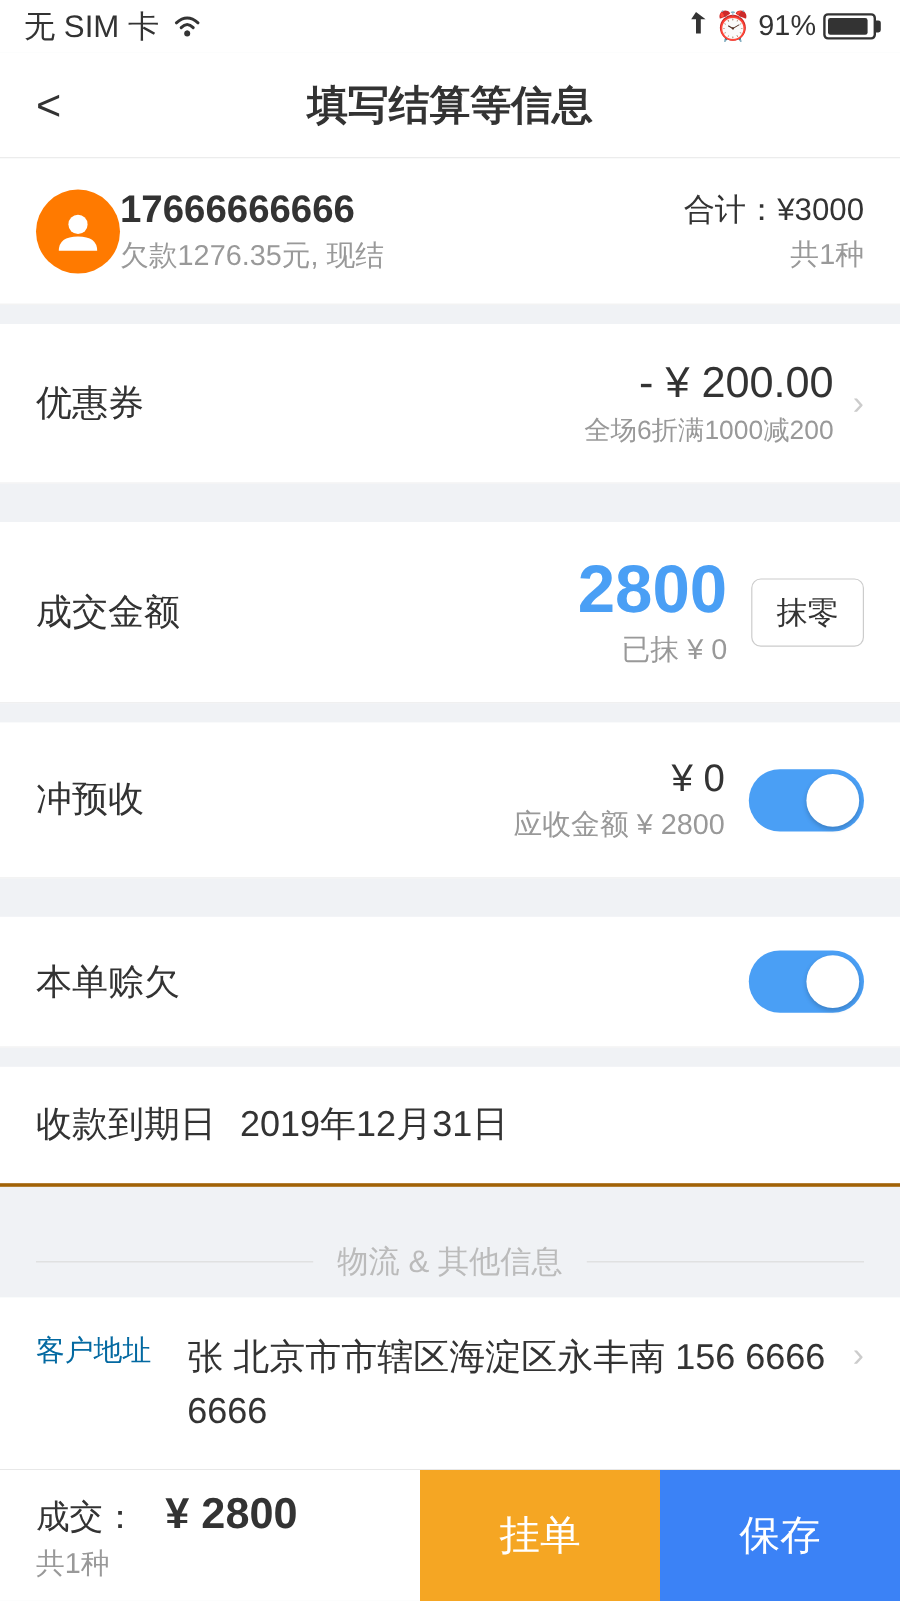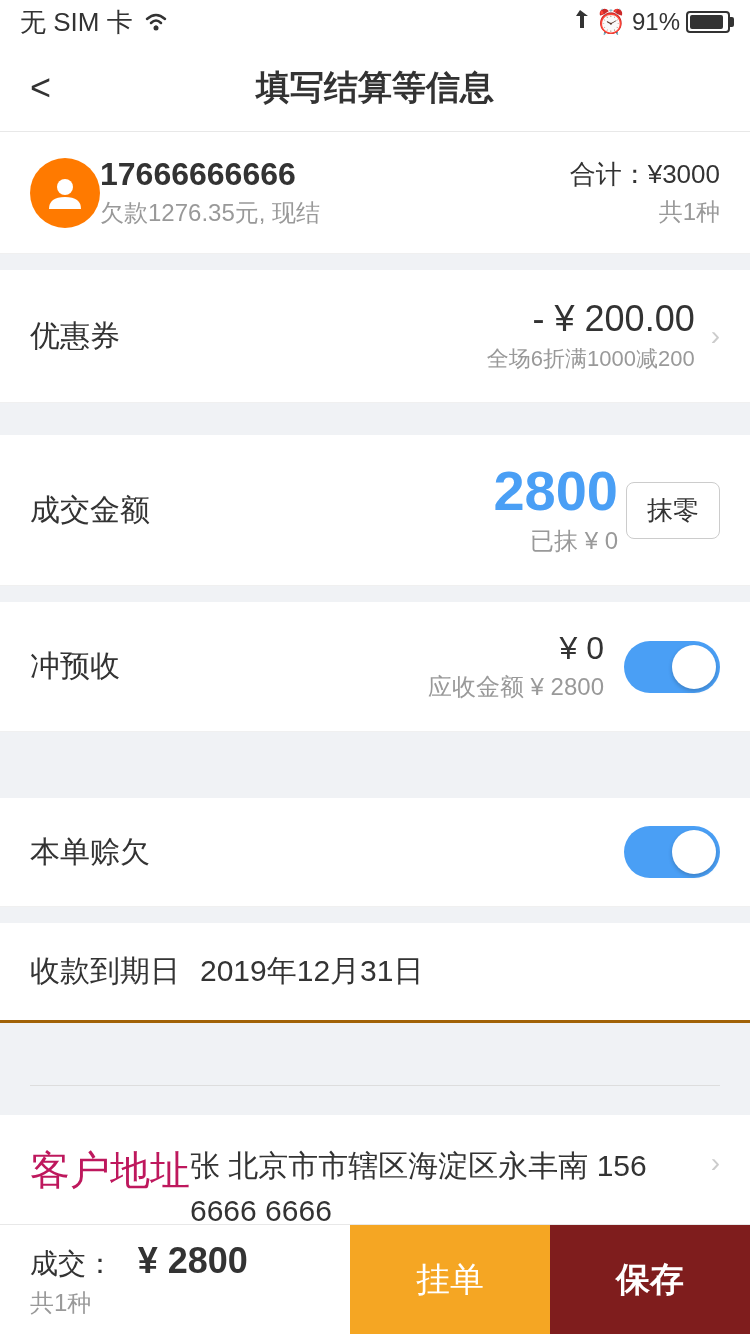--- a/index.html
+++ b/index.html
@@ -121,21 +121,21 @@
     
     .deal-section {
       background: #fff;
       padding: 28px 30px;
       display: flex;
       align-items: center;
       justify-content: space-between;
       border-bottom: 1px solid #f0f0f0;
     }
     .deal-label { font-size: 30px; color: #333; }
-    .deal-right { display: flex; align-items: center; gap: 8px; }
+    .deal-right { display: flex; align-items: center; gap: 20px; }
     .deal-amount-wrap { text-align: right; }
     .deal-amount { font-size: 56px; font-weight: 600; color: #4a9ff5; line-height: 1; }
     .deal-rubbed { font-size: 24px; color: #999; margin-top: 6px; }
     .round-btn {
       border: 1px solid #ccc;
       border-radius: 8px;
       padding: 10px 20px;
       font-size: 26px;
       color: #333;
       background: #fff;
@@ -178,21 +178,20 @@
     }
 
     
     .credit-section {
       background: #fff;
       padding: 28px 30px;
       display: flex;
       align-items: center;
       justify-content: space-between;
       border-bottom: 1px solid #f0f0f0;
-      margin-top: 34px;
     }
     .credit-label { font-size: 30px; color: #333; }
 
     
     .due-section {
       background: #fff;
       padding: 28px 30px;
       display: flex;
       align-items: center;
       border-bottom: 3px solid #a16207;
@@ -226,21 +225,21 @@
 
     
     .address-section {
       background: #fff;
       padding: 28px 30px;
       display: flex;
       align-items: flex-start;
       justify-content: space-between;
       border-bottom: 1px solid #f0f0f0;
     }
-    .address-label { font-size: 40px; color: #be185d; white-space: nowrap; }
+    .address-label { font-size: 24px; color: #0369a1; white-space: nowrap; margin-right: 30px; }
     .address-content { font-size: 30px; color: #333; flex: 1; line-height: 1.5; }
     .address-chevron { color: #ccc; font-size: 28px; margin-left: 10px; margin-top: 4px; }
 
     
     .bottom-bar {
       position: fixed;
       bottom: 0;
       left: 0;
       width: 750px;
       height: 110px;
@@ -264,27 +263,27 @@
       align-items: center;
       justify-content: center;
       font-size: 34px;
       color: #fff;
       font-weight: 500;
       cursor: pointer;
     }
     .btn-save {
       width: 200px;
       height: 110px;
-      background: #7f1d1d;
+      background: #3b82f6;
       display: flex;
       align-items: center;
       justify-content: center;
       font-size: 34px;
       color: #fff;
-      font-weight: 700;
+      font-weight: 400;
       cursor: pointer;
     }
   </style>
 </head>
 <body>
 
 <div class="status-bar">
   <div class="status-left">
     <span>无 SIM 卡</span>
     <span>
@@ -385,20 +384,21 @@
 
   <div class="due-section card">
     <div class="due-label">收款到期日</div>
     <div class="due-date">2019年12月31日</div>
   </div>
 
   <div class="section-gap"></div>
 
   <div class="logistics-divider">
     <div class="logistics-line"></div>
+    <span class="logistics-text">物流 &amp; 其他信息</span>
   </div>
 
   <div class="address-section card">
     <div class="address-label">客户地址</div>
     <div class="address-content">张 北京市市辖区海淀区永丰南 156 6666 6666</div>
     <span class="address-chevron">›</span>
   </div>
 
   <div style="height: 200px; background: #f0f2f5;"></div>
 </div>

